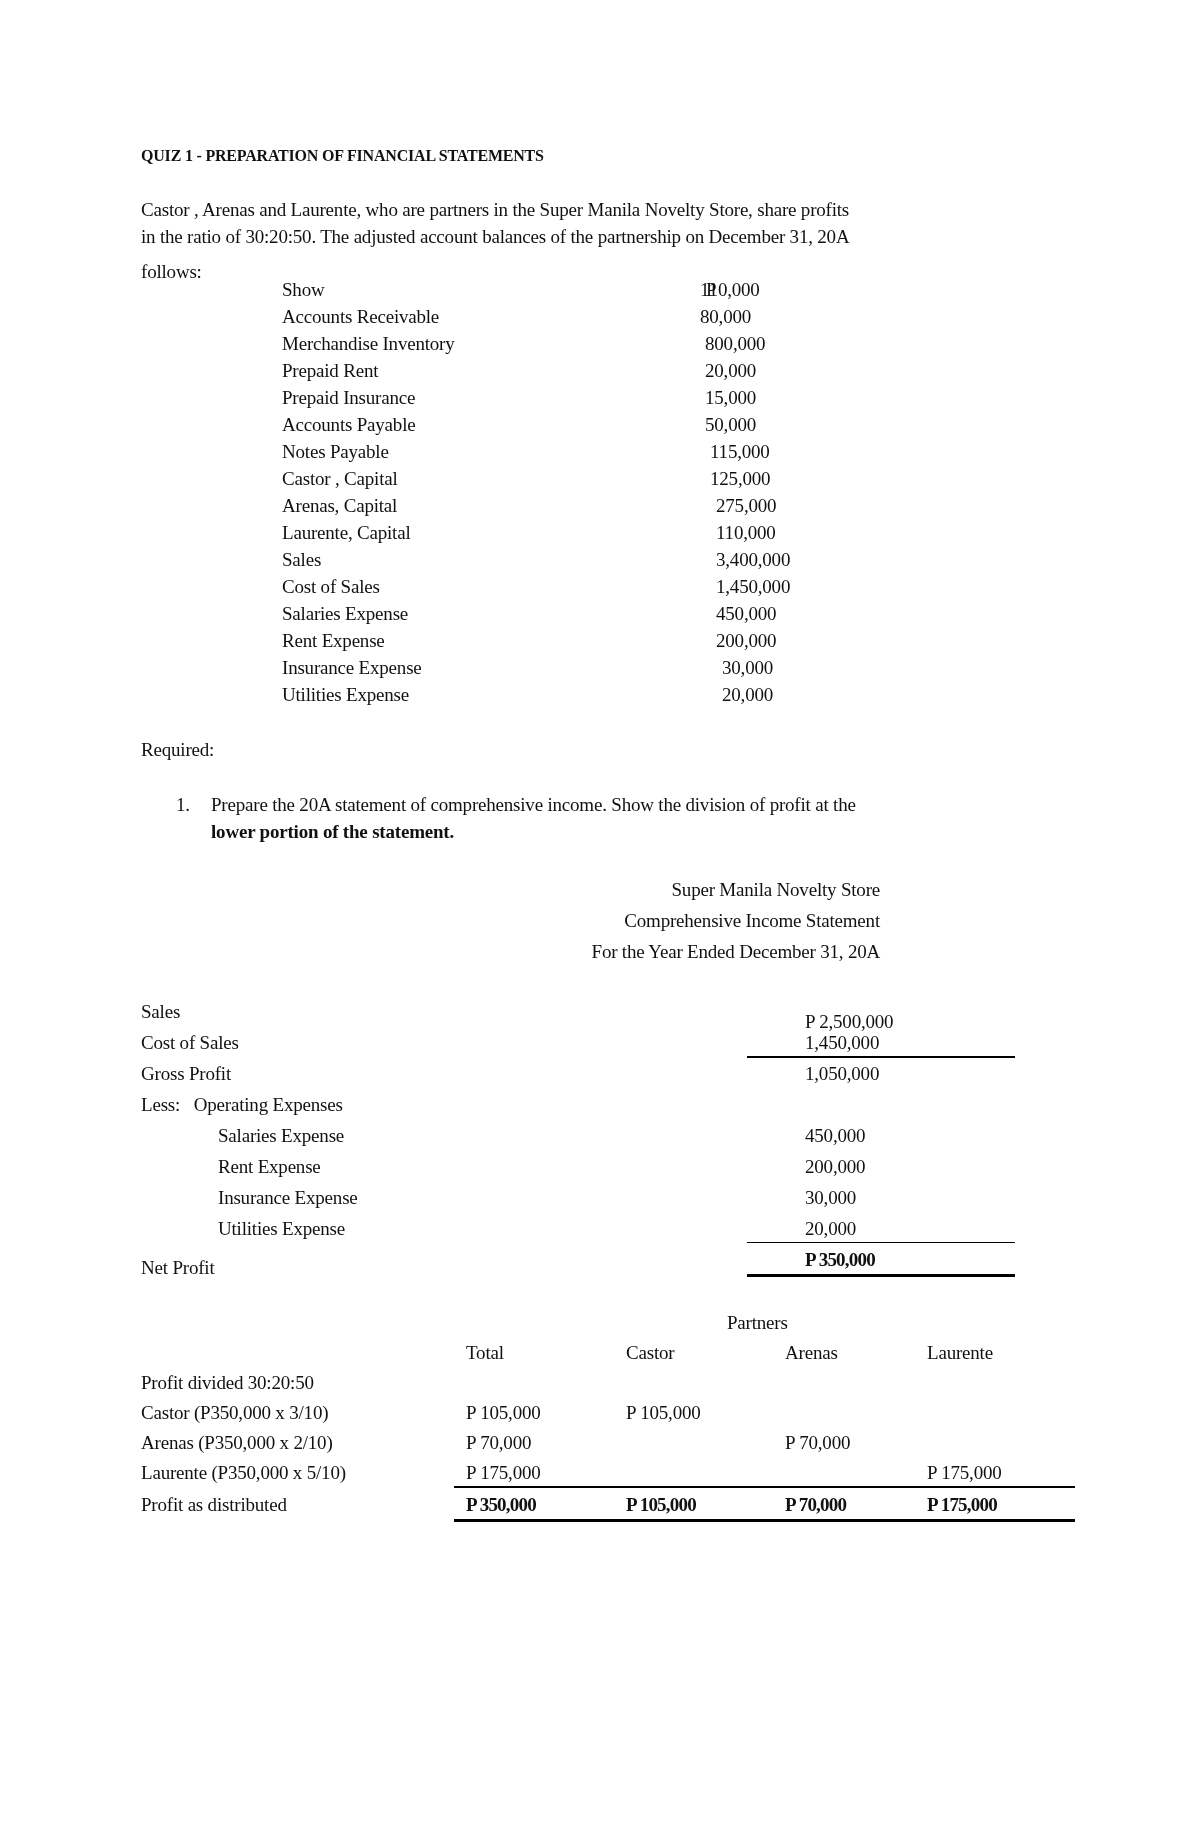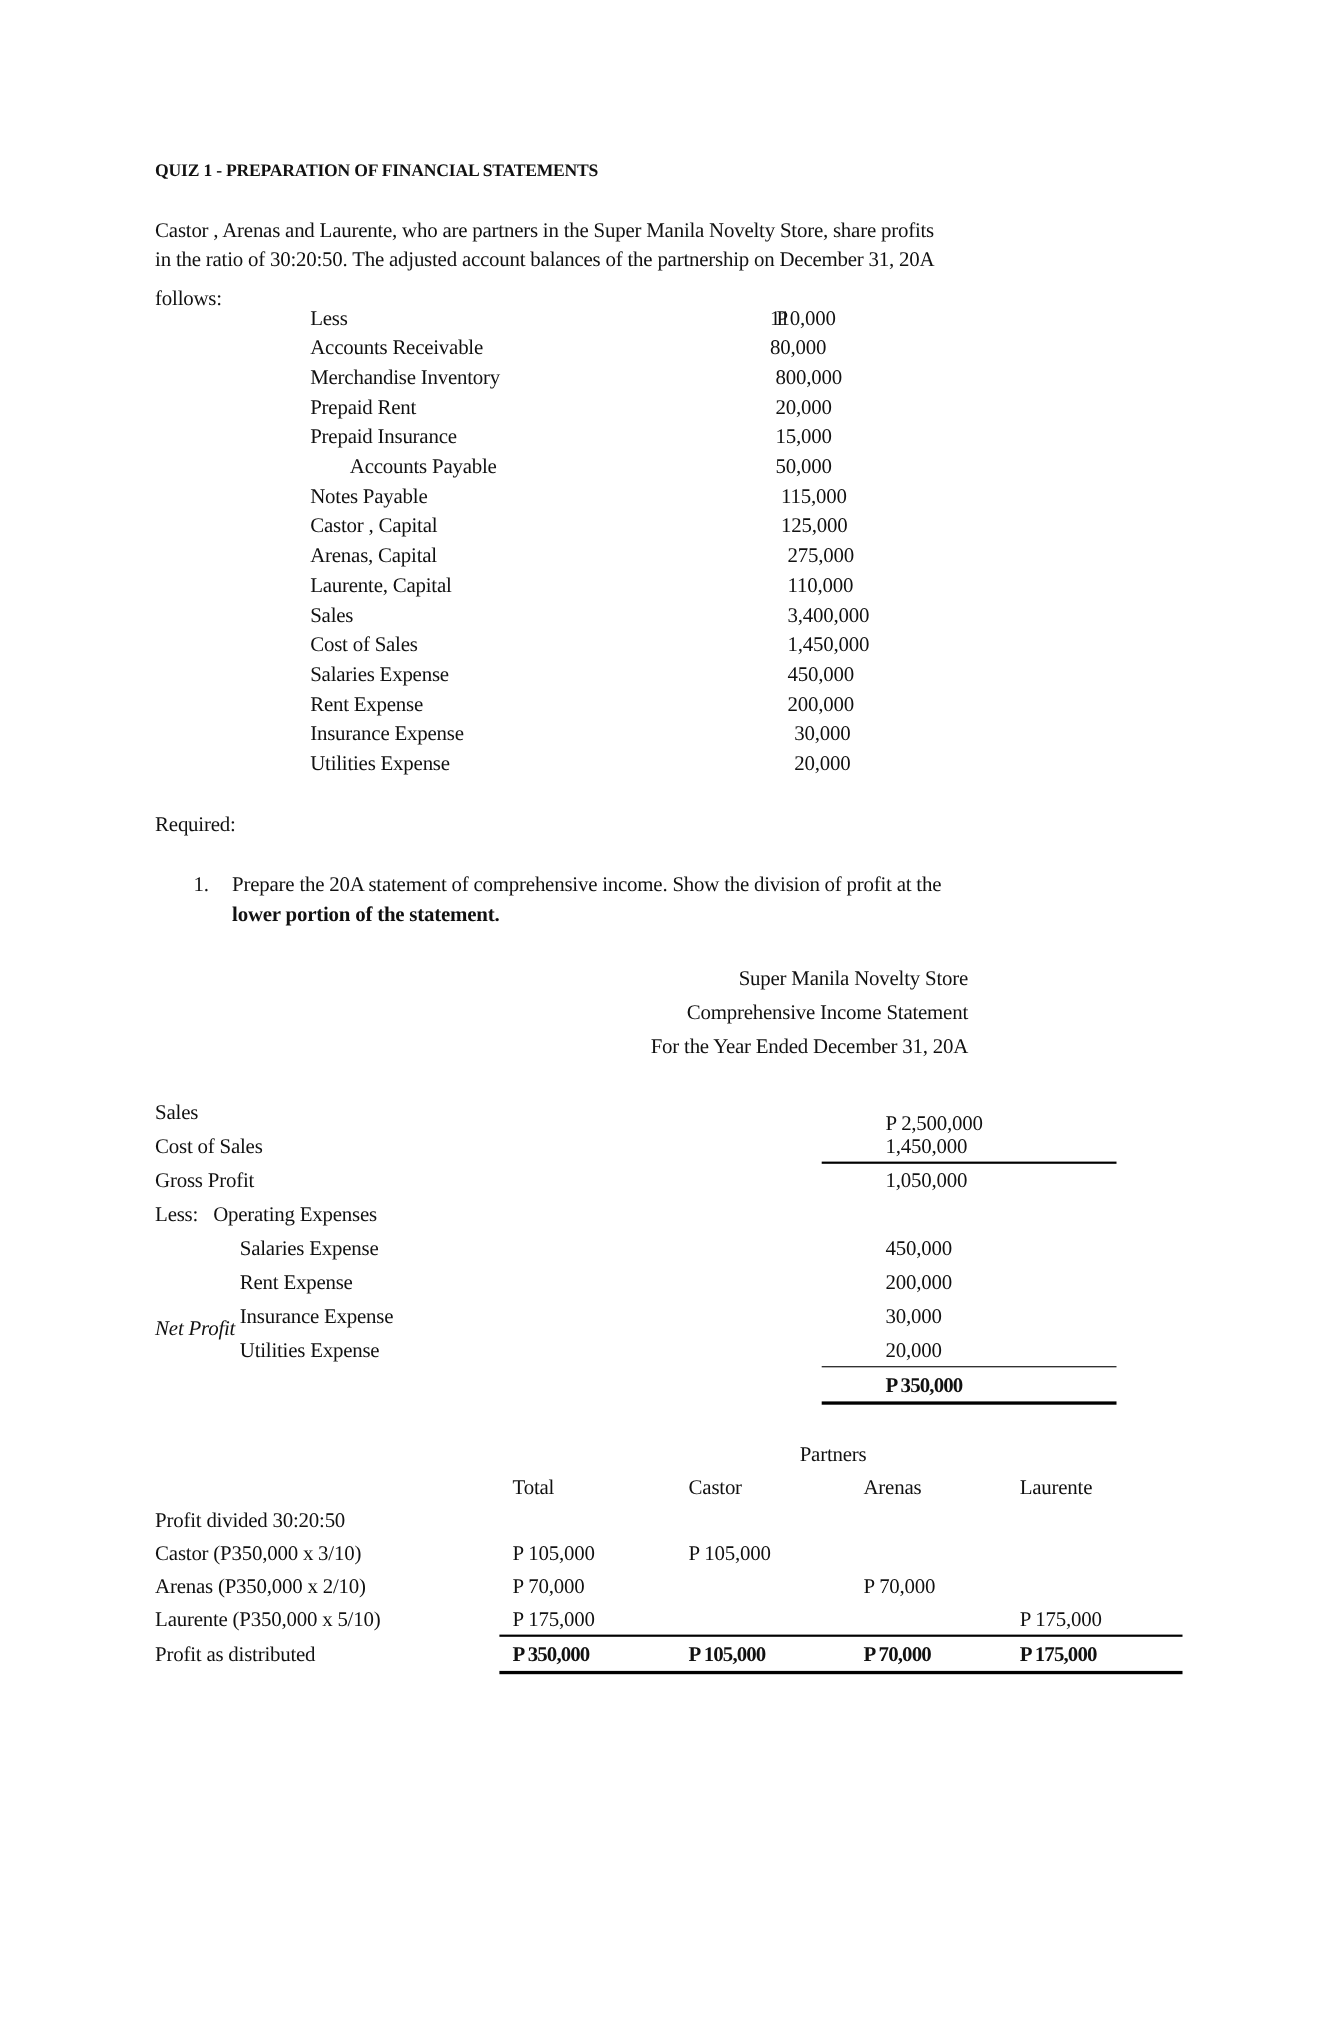--- a/index.html
+++ b/index.html
@@ -17,36 +17,36 @@
 
 <div class="t b" style="left:141px; top:145px; font-size:16px;">QUIZ 1 -  PREPARATION OF FINANCIAL STATEMENTS</div>
 
 <div class="t" style="left:141px; top:199px;">Castor , Arenas and Laurente, who are partners in the Super Manila Novelty Store, share profits</div>
 <div class="t" style="left:141px; top:226px;">in the ratio of 30:20:50. The adjusted account balances of the partnership on December 31, 20A</div>
 <div class="t" style="left:141px; top:261px;">follows:</div>
 
 <div>
   <div class="t" style="left:706px; top:279px;">P</div>
 
-  <div class="t" style="left:282px; top:279px;">Less</div>
+  <div class="t" style="left:282px; top:279px;">Show</div>
   <div class="t r" style="left:700px; width:120px; top:279px;">110,000</div>
 
   <div class="t" style="left:282px; top:306px;">Accounts Receivable</div>
   <div class="t r" style="left:700px; width:120px; top:306px;">80,000</div>
 
   <div class="t" style="left:282px; top:333px;">Merchandise Inventory</div>
   <div class="t r" style="left:705px; width:120px; top:333px;">800,000</div>
 
   <div class="t" style="left:282px; top:360px;">Prepaid Rent</div>
   <div class="t r" style="left:705px; width:120px; top:360px;">20,000</div>
 
   <div class="t" style="left:282px; top:387px;">Prepaid Insurance</div>
   <div class="t r" style="left:705px; width:120px; top:387px;">15,000</div>
 
-  <div class="t" style="left:282px; top:414px;margin-left:36px;">Accounts Payable</div>
+  <div class="t" style="left:282px; top:414px;">Accounts Payable</div>
   <div class="t r" style="left:705px; width:120px; top:414px;">50,000</div>
 
   <div class="t" style="left:282px; top:441px;">Notes Payable</div>
   <div class="t r" style="left:710px; width:120px; top:441px;">115,000</div>
 
   <div class="t" style="left:282px; top:468px;">Castor , Capital</div>
   <div class="t r" style="left:710px; width:120px; top:468px;">125,000</div>
 
   <div class="t" style="left:282px; top:495px;">Arenas, Capital</div>
   <div class="t r" style="left:716px; width:120px; top:495px;">275,000</div>
@@ -101,21 +101,21 @@
   <div class="t" style="left:218px; top:1156px;">Rent Expense</div>
   <div class="t r" style="left:805px; width:200px; top:1156px;">200,000</div>
 
   <div class="t" style="left:218px; top:1187px;">Insurance Expense</div>
   <div class="t r" style="left:805px; width:200px; top:1187px;">30,000</div>
 
   <div class="t" style="left:218px; top:1218px;">Utilities Expense</div>
   <div class="t r" style="left:805px; width:200px; top:1218px;">20,000</div>
   <div class="line" style="left:747px; top:1242px; width:268px; height:1px;"></div>
 
-  <div class="t" style="left:141px; top:1198px;font-style:italic;">Net Profit</div>
+  <div class="t" style="left:141px; top:1257px;">Net Profit</div>
   <div class="t r b" style="left:805px; width:200px; top:1249px; letter-spacing:-0.8px;">P 350,000</div>
   <div class="line" style="left:747px; top:1274px; width:268px; height:3px;"></div>
 </div>
 
 <div>
   <div class="t" style="left:727px; top:1312px;">Partners</div>
 
   <div class="t" style="left:466px; top:1342px;">Total</div>
   <div class="t" style="left:626px; top:1342px;">Castor</div>
   <div class="t" style="left:785px; top:1342px;">Arenas</div>

